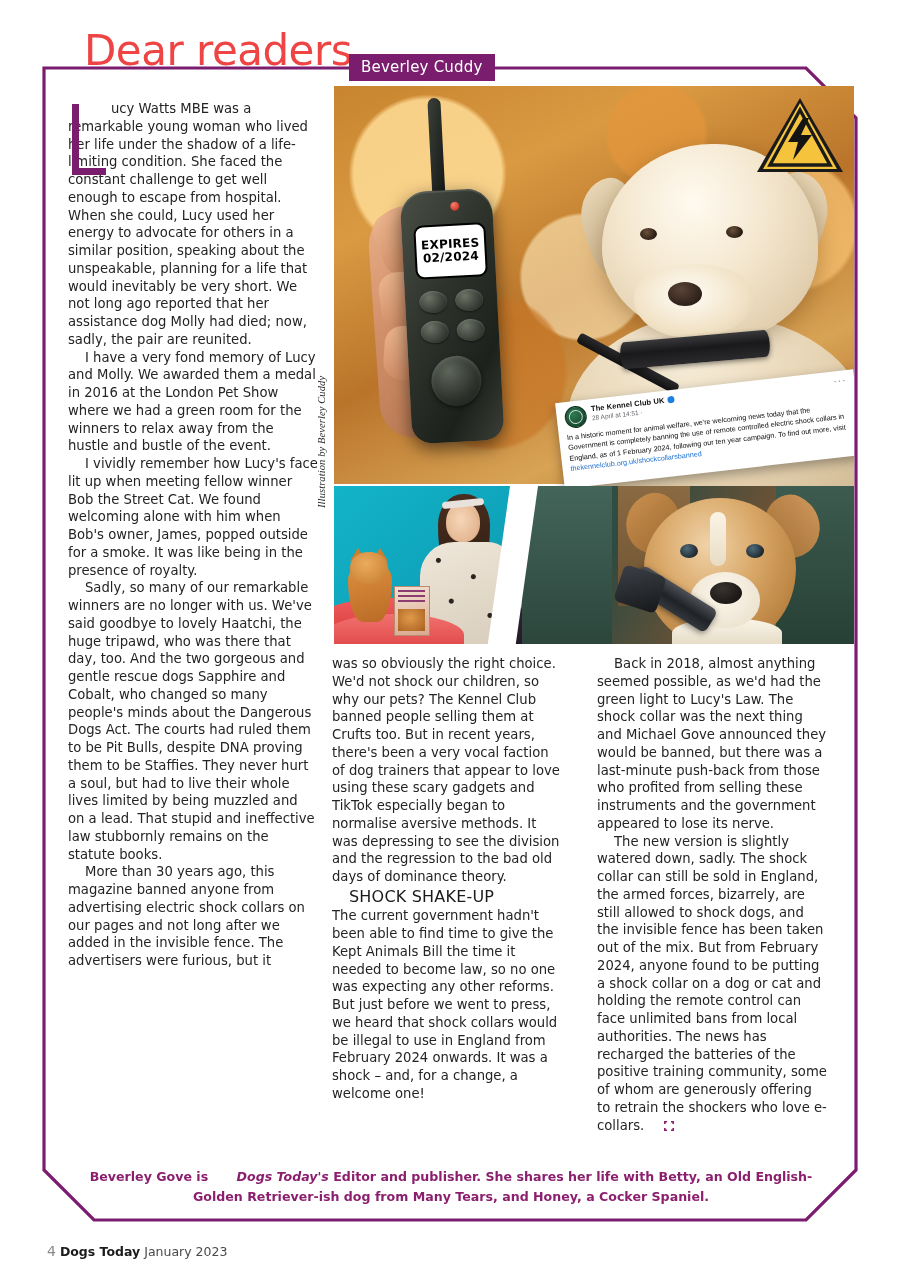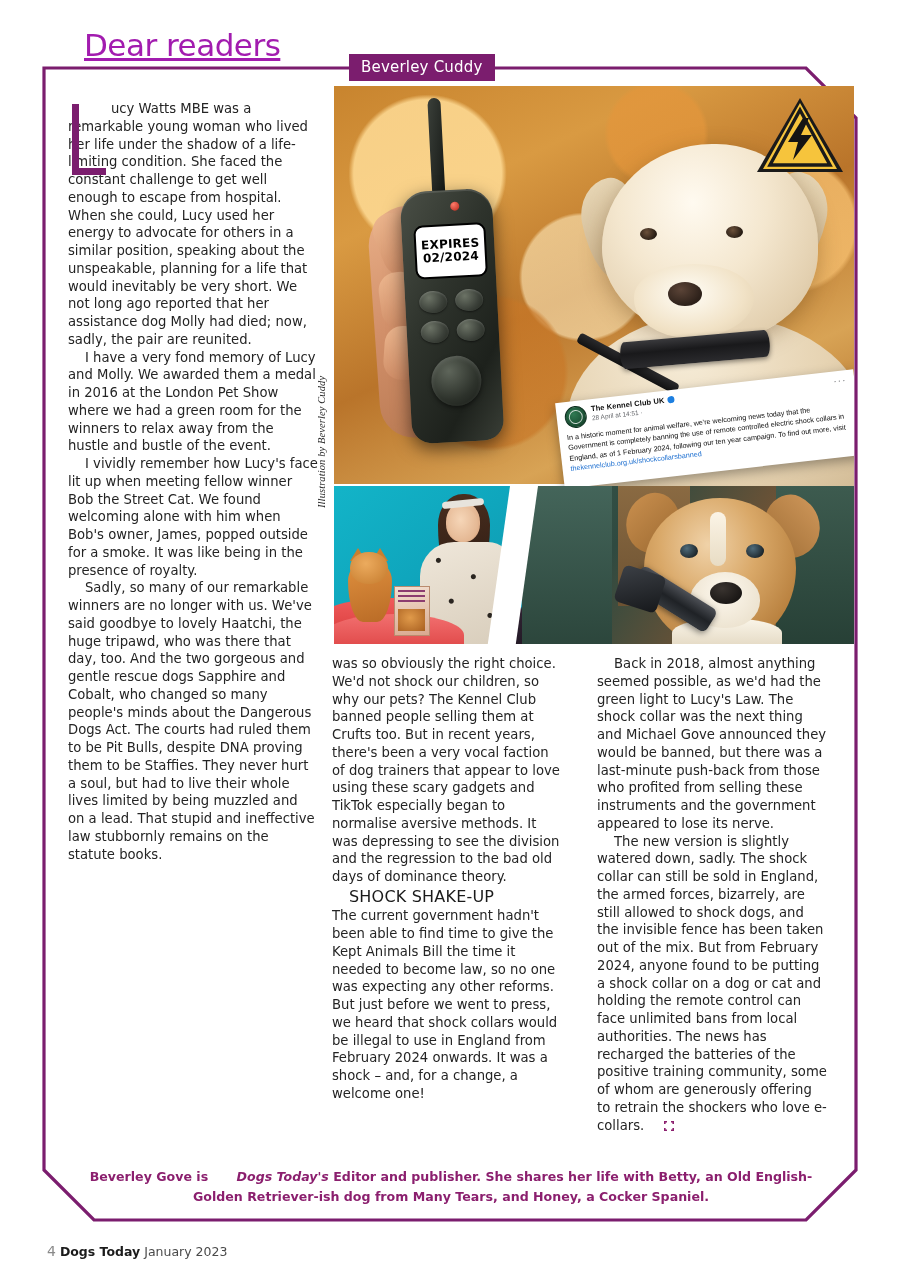--- a/index.html
+++ b/index.html
@@ -30,27 +30,26 @@
   
   .masthead {
     position: absolute;
     left: 44px; top: 36px;
     width: 812px; height: 50px;
   }
   .dear-readers {
     position: absolute;
     left: 40px; top: -6px;
     font-family: "DejaVu Sans", sans-serif;
-    font-size: 31px;
+    font-size: 42px;
     font-weight: 400;
     letter-spacing: -0.5px;
-    color: #a21caf;
+    color: #ef4444;
     line-height: 1;
     white-space: nowrap;
-    text-decoration: underline;
   }
   .byline-tag {
     position: absolute;
     left: 305px; top: 18px;
     background: #7b1d6e;
     color: #ffffff;
     font-size: 15px;
     font-weight: 400;
     letter-spacing: 0.2px;
     padding: 4px 12px 5px 12px;
@@ -566,20 +565,21 @@
       <div class="dropcap">
         <svg viewBox="0 0 38 72" width="38" height="72" aria-hidden="true">
           <path d="M 4 0 L 11 0 L 11 64 L 38 64 L 38 71 L 4 71 Z" fill="#7b1d6e"></path>
         </svg>
       </div>
       <p class="first-para"><span class="lead-pad"></span><span>ucy Watts MBE was a remarkable young woman who lived her life under the shadow of a life-limiting condition. She faced the constant challenge to get well enough to escape from hospital. When she could, Lucy used her energy to advocate for others in a similar position, speaking about the unspeakable, planning for a life that would inevitably be very short. We not long ago reported that her assistance dog Molly had died; now, sadly, the pair are reunited.</span></p>
     </div>
     <p>I have a very fond memory of Lucy and Molly. We awarded them a medal in 2016 at the London Pet Show where we had a green room for the winners to relax away from the hustle and bustle of the event.</p>
     <p>I vividly remember how Lucy's face lit up when meeting fellow winner Bob the Street Cat. We found welcoming alone with him when Bob's owner, James, popped outside for a smoke. It was like being in the presence of royalty.</p>
     <p>Sadly, so many of our remarkable winners are no longer with us. We've said goodbye to lovely Haatchi, the huge tripawd, who was there that day, too. And the two gorgeous and gentle rescue dogs Sapphire and Cobalt, who changed so many people's minds about the Dangerous Dogs Act. The courts had ruled them to be Pit Bulls, despite DNA proving them to be Staffies. They never hurt a soul, but had to live their whole lives limited by being muzzled and on a lead. That stupid and ineffective law stubbornly remains on the statute books.</p>
+    <p>More than 30 years ago, this magazine banned anyone from advertising electric shock collars on our pages and not long after we added in the invisible fence. The advertisers were furious, but it</p>
   </div>
 
   <div class="col col2">
     <p class="noindent">was so obviously the right choice. We'd not shock our children, so why our pets? The Kennel Club banned people selling them at Crufts too. But in recent years, there's been a very vocal faction of dog trainers that appear to love using these scary gadgets and TikTok especially began to normalise aversive methods. It was depressing to see the division and the regression to the bad old days of dominance theory.</p>
     <p class="subhead">SHOCK SHAKE-UP</p>
     <p class="noindent">The current government hadn't been able to find time to give the Kept Animals Bill the time it needed to become law, so no one was expecting any other reforms. But just before we went to press, we heard that shock collars would be illegal to use in England from February 2024 onwards. It was a shock – and, for a change, a welcome one!</p>
   </div>
 
   <div class="col col3">
     <p>Back in 2018, almost anything seemed possible, as we'd had the green light to Lucy's Law. The shock collar was the next thing and Michael Gove announced they would be banned, but there was a last-minute push-back from those who profited from selling these instruments and the government appeared to lose its nerve.</p>

